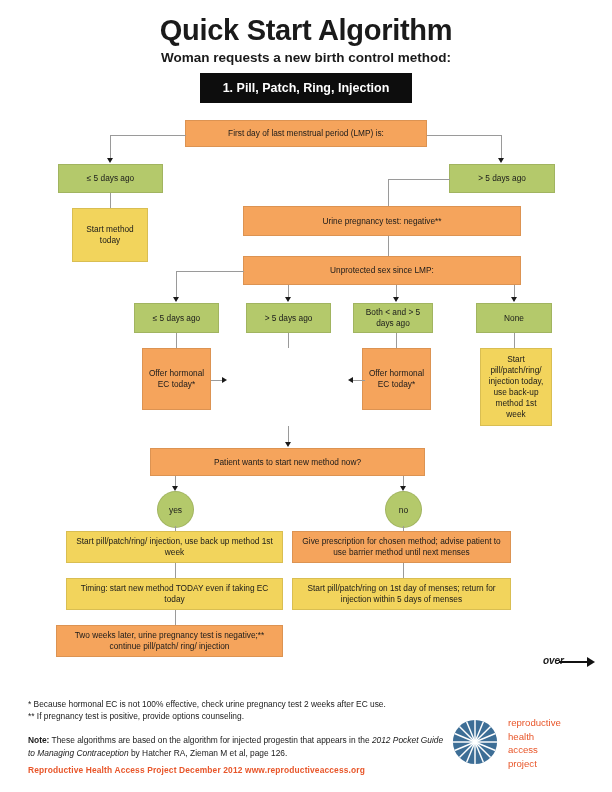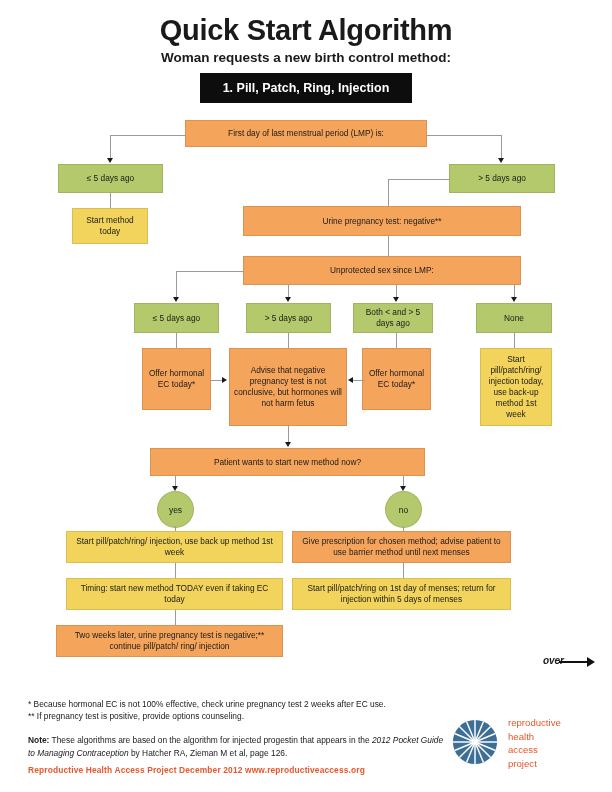--- a/index.html
+++ b/index.html
@@ -126,21 +126,21 @@
   <div class="arrowdown" style="left:107px; top:158px;"></div>
 
   <div class="ln lnh" style="left:427px; top:135px; width:75px;"></div>
   <div class="ln lnv" style="left:501px; top:135px; height:24px;"></div>
   <div class="arrowdown" style="left:498px; top:158px;"></div>
 
   <div class="node green" style="left:58px; top:164px; width:105px; height:29px;">≤ 5 days ago</div>
   <div class="node green" style="left:449px; top:164px; width:106px; height:29px;">&gt; 5 days ago</div>
 
   <div class="ln lnv" style="left:110px; top:193px; height:15px;"></div>
-  <div class="node yellow" style="left:72px; top:208px; width:76px; height:36px;">Start method today</div>
+  <div class="node yellow" style="left:72px; top:208px; width:76px; height:54px;">Start method today</div>
 
   <div class="ln lnh" style="left:388px; top:179px; width:62px;"></div>
   <div class="ln lnv" style="left:388px; top:179px; height:27px;"></div>
 
   <div class="node orange" style="left:243px; top:206px; width:278px; height:30px;">Urine pregnancy test: negative**</div>
 
   <div class="ln lnv" style="left:388px; top:236px; height:20px;"></div>
 
   <div class="node orange" style="left:243px; top:256px; width:278px; height:29px;">Unprotected sex since LMP:</div>
 
@@ -161,21 +161,20 @@
   <div class="node green" style="left:246px; top:303px; width:85px; height:30px;">&gt; 5 days ago</div>
   <div class="node green" style="left:353px; top:303px; width:80px; height:30px;">Both &lt; and &gt; 5 days ago</div>
   <div class="node green" style="left:476px; top:303px; width:76px; height:30px;">None</div>
 
   <div class="ln lnv" style="left:176px; top:333px; height:15px;"></div>
   <div class="ln lnv" style="left:288px; top:333px; height:15px;"></div>
   <div class="ln lnv" style="left:396px; top:333px; height:15px;"></div>
   <div class="ln lnv" style="left:514px; top:333px; height:15px;"></div>
 
   <div class="node orange" style="left:142px; top:348px; width:69px; height:62px;">Offer hormonal EC today*</div>
-  <div class="node orange" style="left:229px; top:348px; width:118px; height:78px;">Advise that negative pregnancy test is not conclusive, but hormones will not harm fetus</div>
   <div class="node orange" style="left:362px; top:348px; width:69px; height:62px;">Offer hormonal EC today*</div>
   <div class="node yellow" style="left:480px; top:348px; width:72px; height:78px;">Start pill/patch/ring/ injection today, use back-up method 1st week</div>
 
   <div class="ln lnh" style="left:211px; top:380px; width:13px;"></div>
   <div class="arrowright" style="left:222px; top:376.5px;"></div>
   <div class="ln lnh" style="left:352px; top:380px; width:13px;"></div>
   <div class="arrowleft" style="left:348px; top:376.5px;"></div>
 
   <div class="ln lnv" style="left:288px; top:426px; height:17px;"></div>
   <div class="arrowdown" style="left:285px; top:442px;"></div>

